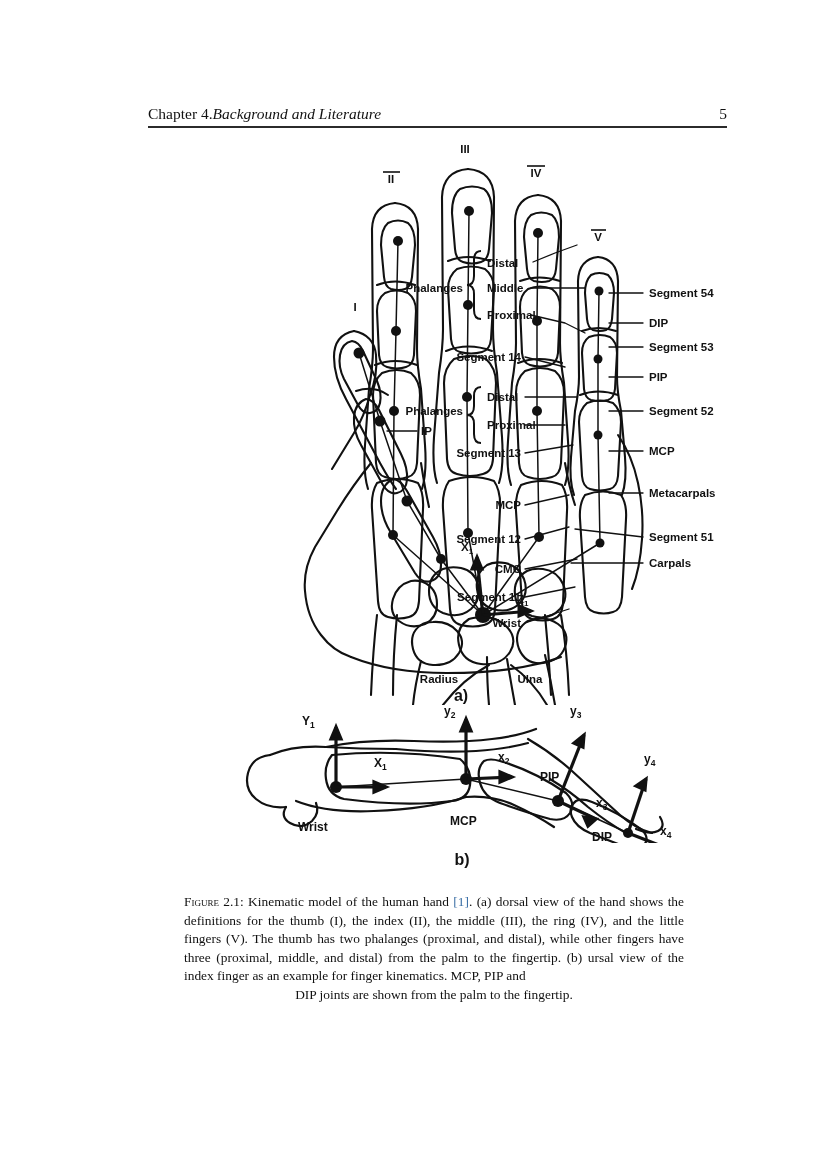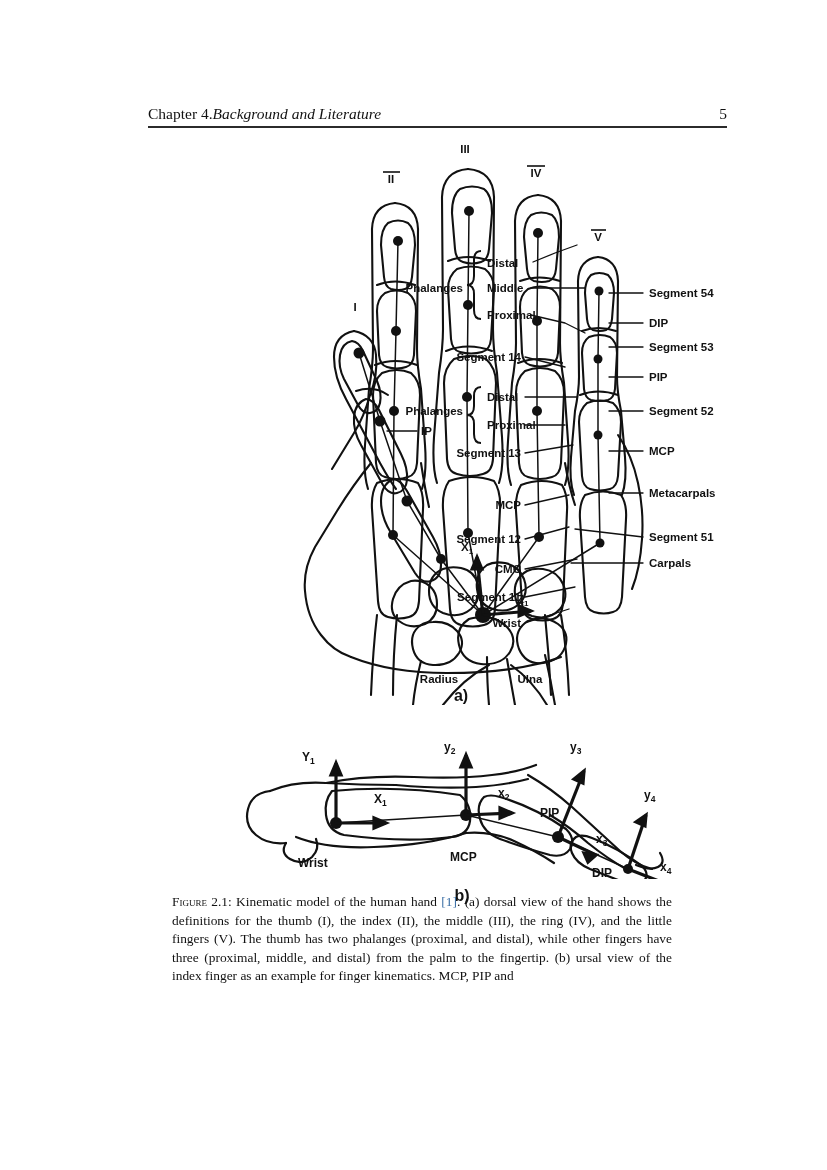--- a/index.html
+++ b/index.html
@@ -55,30 +55,30 @@
   #figure-a {
     position: absolute;
     left: 225px;
     top: 5px;
     width: 520px;
     height: 560px;
   }
   #figure-b {
     position: absolute;
     left: 240px;
-    top: 579px;
+    top: 543px;
     width: 470px;
     height: 160px;
   }
   #figure-a svg, #figure-b svg { display: block; }
 
   
   #figure-caption {
     position: absolute;
-    left: 172px;
+    left: 184px;
     top: 893px;
     width: 500px;
     font-size: 13.4px;
     line-height: 18.6px;
     text-align: justify;
     color: #111111;
   }
   #figure-caption .cap-last {
     text-align: center;
     display: block;
@@ -399,13 +399,14 @@
       </g>
     </svg>
     <svg width="470" height="30" viewBox="0 0 470 30" xmlns="http://www.w3.org/2000/svg">
       <text x="222" y="22" font-family="Liberation Sans, sans-serif" font-size="16" font-weight="bold" fill="#111" text-anchor="middle">b)</text>
     </svg>
   </div>
 </div>
 
 <div id="figure-caption">
   <span class="smallcaps">Figure</span><span>&nbsp;</span><span>2.1:</span><span> Kinematic model of the human hand </span><span class="cite">[1]</span><span>. (a) dorsal view of the hand shows the definitions for the thumb (I), the index (II), the middle (III), the ring (IV), and the little fingers (V). The thumb has two phalanges (proximal, and distal), while other fingers have three (proximal, middle, and distal) from the palm to the fingertip. (b) ursal view of the index finger as an example for finger kinematics. MCP, PIP and</span>
+  <span class="cap-last">DIP joints are shown from the palm to the fingertip.</span>
 </div>
 
 </body></html>

